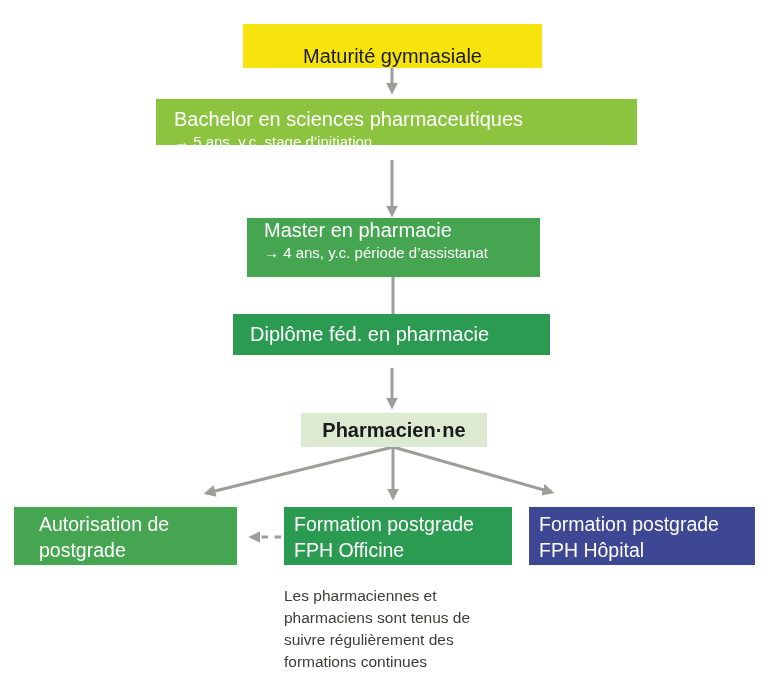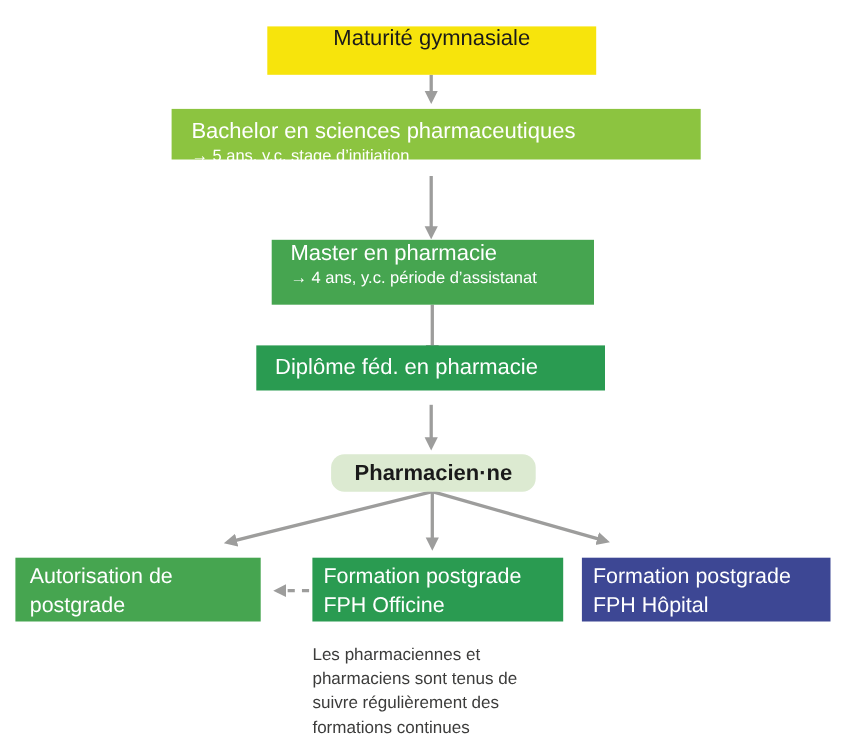--- a/index.html
+++ b/index.html
@@ -12,45 +12,45 @@
   }
   .arrows{position:absolute;left:0;top:0;width:770px;height:684px;}
   .box{position:absolute;box-sizing:border-box;color:#ffffff;}
   .box .title{display:block;font-size:20px;line-height:25px;}
   .box .detail{display:block;font-size:15px;line-height:20px;}
   .box .line{display:block;font-size:19.5px;line-height:26px;}
 
   .node-maturite{
     left:243px;top:24px;width:299px;height:44px;
     background:#F7E40C;color:#1a1a1a;
-    display:flex;align-items:flex-start;justify-content:center;
+    display:flex;align-items:flex-end;justify-content:center;
     font-size:20px;
   }
   .node-bachelor{
     left:156px;top:99px;width:481px;height:46px;
     background:#8CC440;padding:8px 10px 0 18px;
   }
   .node-master{
     left:247px;top:218px;width:293px;height:59px;
     background:#46A550;padding:0 10px 0 17px;
   }
   .node-diplome{
     left:233px;top:314px;width:317px;height:41px;
     background:#2A9B51;display:flex;align-items:center;
     padding-left:17px;font-size:20px;
   }
   .node-pharmacien{
     left:301px;top:413px;width:186px;height:34px;
     background:#DCEAD1;color:#1a1a1a;
     display:flex;align-items:center;justify-content:center;
-    font-size:20px;font-weight:bold;border-radius:12px;
+    font-size:20px;font-weight:bold;
   }
   .node-autorisation{
     left:14px;top:507px;width:223px;height:58px;
-    background:#46A550;padding:4px 6px 0 13px;
+    background:#46A550;padding:4px 6px 0 25px;
   }
   .node-officine{
     left:284px;top:507px;width:228px;height:58px;
     background:#2A9B51;padding:4px 6px 0 10px;
   }
   .node-hopital{
     left:529px;top:507px;width:226px;height:58px;
     background:#3D4794;padding:4px 6px 0 10px;
   }
   .footnote{

